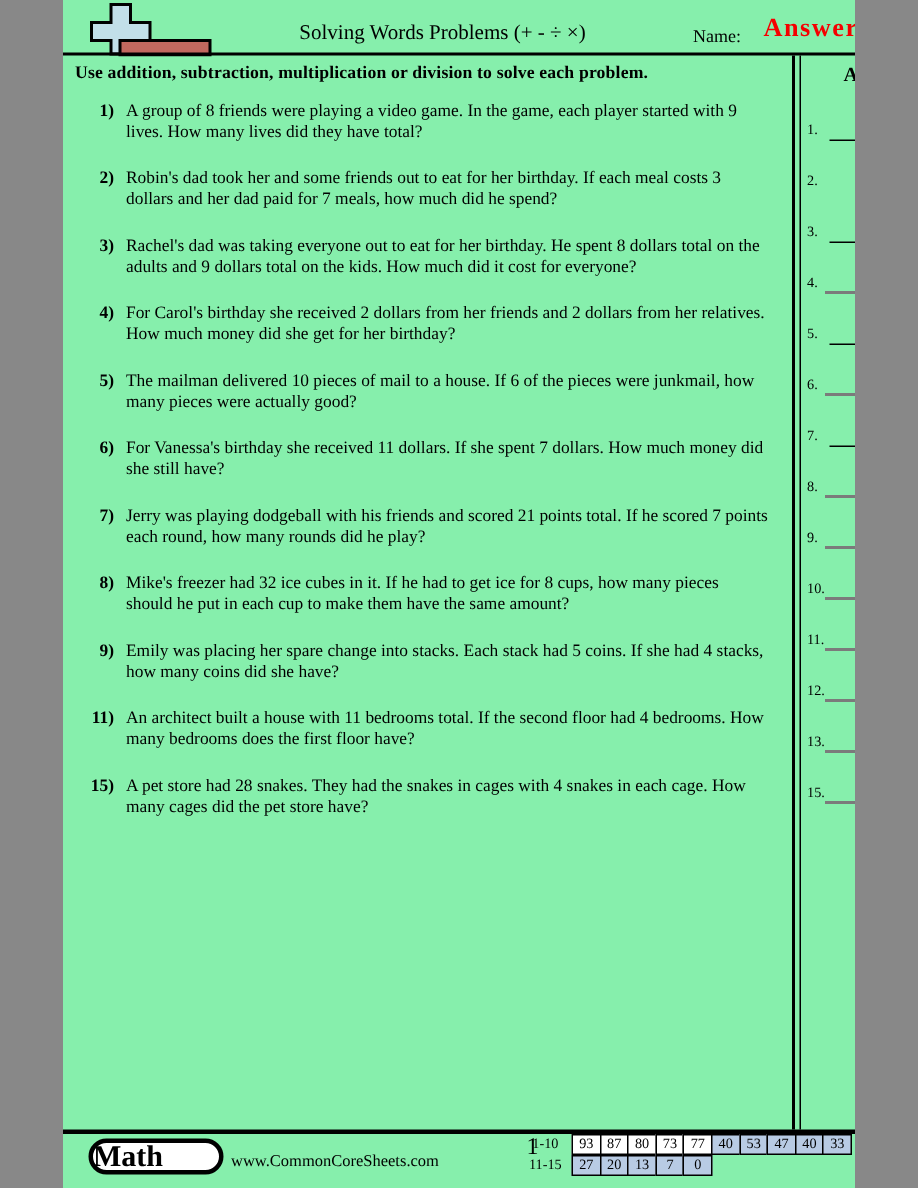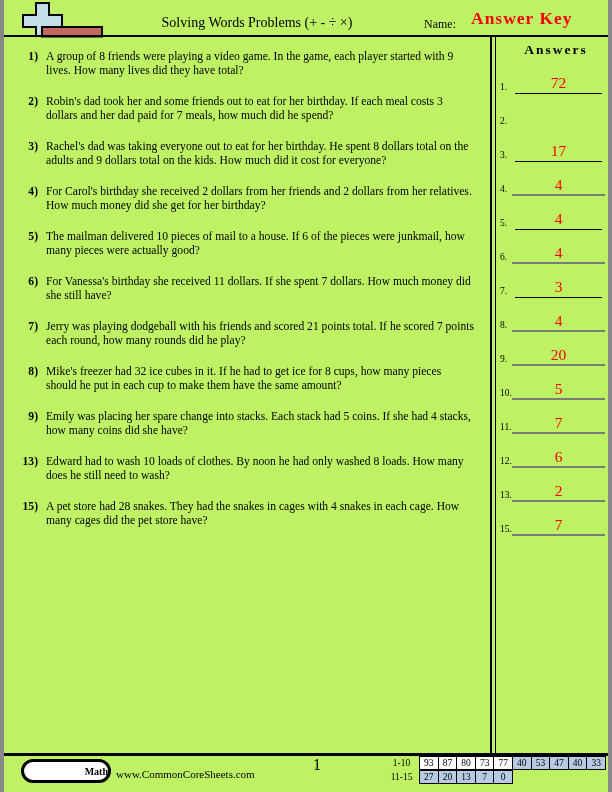--- a/index.html
+++ b/index.html
@@ -1,18 +1,18 @@
 <!DOCTYPE html>
 <html style="--answer-red: #f50000; --table-blue: #b8cbe4; --logo-blue: #c2dfe9; --logo-red: #c1685f;"><head>
 <meta charset="utf-8">
 <style>
   * { margin:0; padding:0; box-sizing:border-box; }
   html,body { background:#888; }
   .page {
-    position:relative; width:604px; height:792px; background:#bef264;
+    position:relative; width:528px; height:792px; background:#86efac;
     font-family:"Liberation Serif", serif; color:#000; overflow:hidden;
     margin:0 auto;
   }
   
   .logo { position:absolute; left:12px; top:1px; }
   .title { position:absolute; left:113px; top:15px; width:280px; text-align:center; font-size:14px; white-space:nowrap; }
   .name-label { position:absolute; left:420px; top:17px; font-size:12px; }
   .answer-key { position:absolute; left:467px; top:8px; font-size:17.5px; font-weight:bold; color:var(--answer-red,#ff0000); letter-spacing:1px; white-space:nowrap; }
   .top-rule { position:absolute; left:0; top:35px; width:612px; height:2px; background:#000; }
   
@@ -28,21 +28,21 @@
   
   .answers-heading { margin-top:5px; text-align:center; font-weight:bold; font-size:13.5px; letter-spacing:2px; }
   .answers-list { margin-top:5px; }
   .answer-item { position:relative; height:34px; }
   .aline { position:absolute; left:19px; right:14px; bottom:3px; height:21px; border-bottom:1.3px solid #000; text-align:center; }
   .answer-item.thick .aline { left:16px; right:11px; border-bottom:2.2px solid #7b7b7b; }
   .anum { position:absolute; left:4px; bottom:5px; font-size:9.5px; }
   .aval { display:inline-block; color:var(--answer-red,#ff0000); font-weight:normal; font-size:15.5px; line-height:20px; }
   
   .footer-rule { position:absolute; left:0; top:753px; width:612px; height:2.5px; background:#000; }
-  .math-pill { position:absolute; left:17px; top:759px; width:90px; height:24px; border:3px solid #000; border-radius:13px; display:flex; align-items:center; justify-content:flex-end; font-weight:bold; font-size:10px; background:#fff; }
+  .math-pill { position:absolute; left:17px; top:759px; width:90px; height:24px; border:3px solid #000; border-radius:13px; display:flex; align-items:center; justify-content:flex-start; font-weight:bold; font-size:20px; background:#fff; }
   .website { position:absolute; left:112px; top:768px; font-size:11px; }
   .page-num { position:absolute; left:300px; top:756px; width:26px; text-align:center; font-size:16px; }
   .score-table { position:absolute; right:2px; top:756px; }
   .score-row { display:flex; height:14px; }
   .score-row + .score-row { margin-top:0px; }
   .score-label { width:33px; text-align:center; padding-right:4px; font-size:9.5px; line-height:14px; }
   .score-cell { width:19.6px; height:14px; margin-left:-1px; border:1px solid #000; text-align:center; font-size:9.5px; line-height:12px; background:#fff; }
   .score-cell.blue { background:var(--table-blue,#b8cbe4); }
 </style>
 </head>
@@ -54,20 +54,21 @@
     <path d="M20 2 h13 v12 h13 v12 h-13 v9 h-13 v-9 H7 v-12 h13 z" fill="var(--logo-blue,#c2dfe9)" stroke="#000" stroke-width="2"></path>
     <rect x="26" y="26" width="60" height="9.5" fill="var(--logo-red,#c1685f)" stroke="#000" stroke-width="2"></rect>
   </svg>
   <div class="title">Solving Words Problems (+ - ÷ ×)</div>
   <span class="name-label">Name:</span>
   <span class="answer-key">Answer Key</span>
   <div class="top-rule"></div>
 
   <div class="main">
     <div class="left">
+      <div class="instruction">Use addition, subtraction, multiplication or division to solve each problem.</div>
       <div class="problems" id="problems">
           <div class="problem">
     <span class="pnum">1)</span>
     <span class="ptext">A group of 8 friends were playing a video game. In the game, each player started with 9 lives. How many lives did they have total?</span>
   </div>
           <div class="problem">
     <span class="pnum">2)</span>
     <span class="ptext">Robin's dad took her and some friends out to eat for her birthday. If each meal costs 3 dollars and her dad paid for 7 meals, how much did he spend?</span>
   </div>
           <div class="problem">
@@ -92,22 +93,22 @@
   </div>
           <div class="problem">
     <span class="pnum">8)</span>
     <span class="ptext">Mike's freezer had 32 ice cubes in it. If he had to get ice for 8 cups, how many pieces should he put in each cup to make them have the same amount?</span>
   </div>
           <div class="problem">
     <span class="pnum">9)</span>
     <span class="ptext">Emily was placing her spare change into stacks. Each stack had 5 coins. If she had 4 stacks, how many coins did she have?</span>
   </div>
           <div class="problem">
-    <span class="pnum">13)</span>
-    <span class="ptext">Edward had to wash 10 loads of clothes. By noon he had only washed 8 loads. How many does he still need to wash?</span>
+    <span class="pnum">11)</span>
+    <span class="ptext">An architect built a house with 11 bedrooms total. If the second floor had 4 bedrooms. How many bedrooms does the first floor have?</span>
   </div>
           <div class="problem">
     <span class="pnum">15)</span>
     <span class="ptext">A pet store had 28 snakes. They had the snakes in cages with 4 snakes in each cage. How many cages did the pet store have?</span>
   </div>
         </div>
     </div>
     <div class="divider"></div>
     <div class="right">
       <div class="answers-heading">Answers</div>

